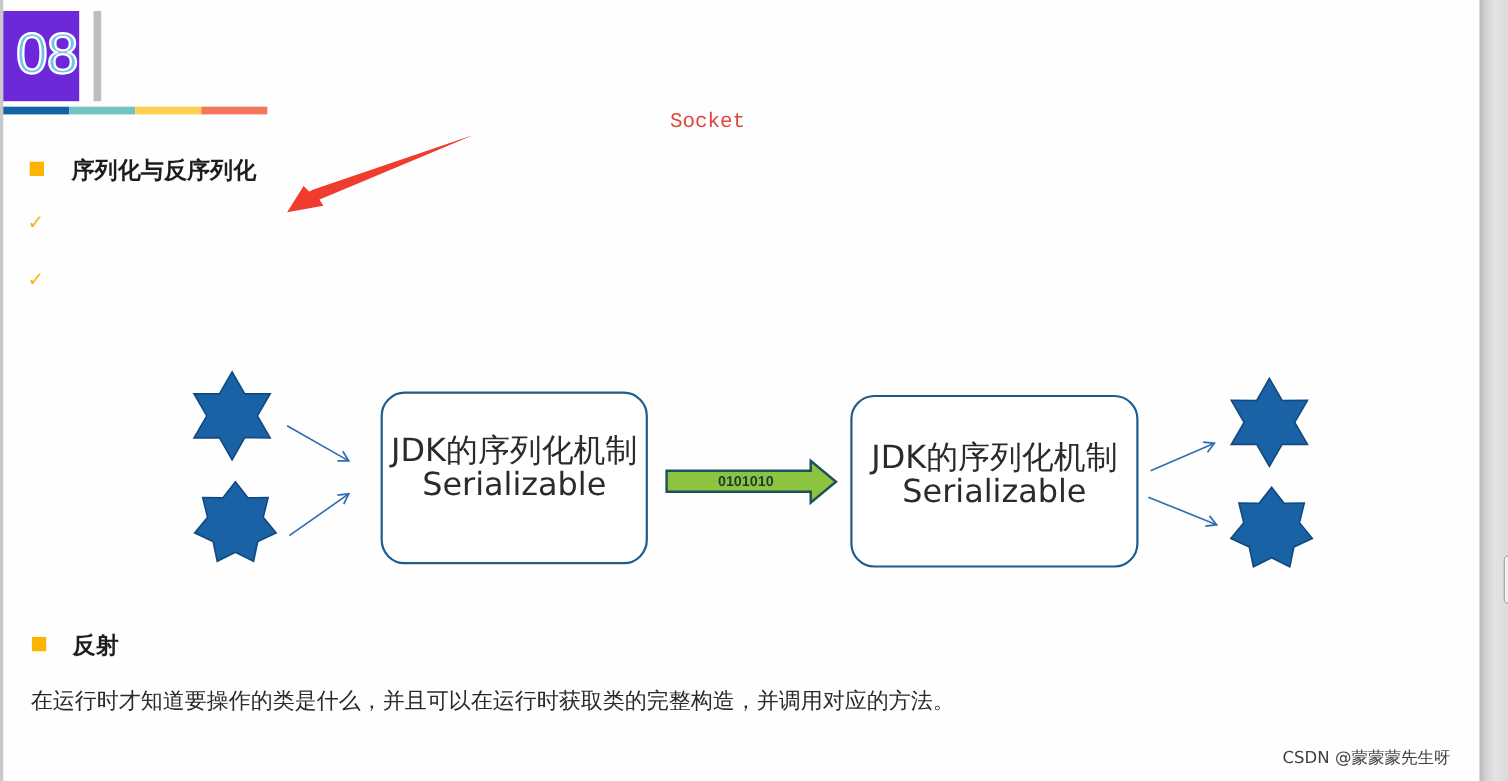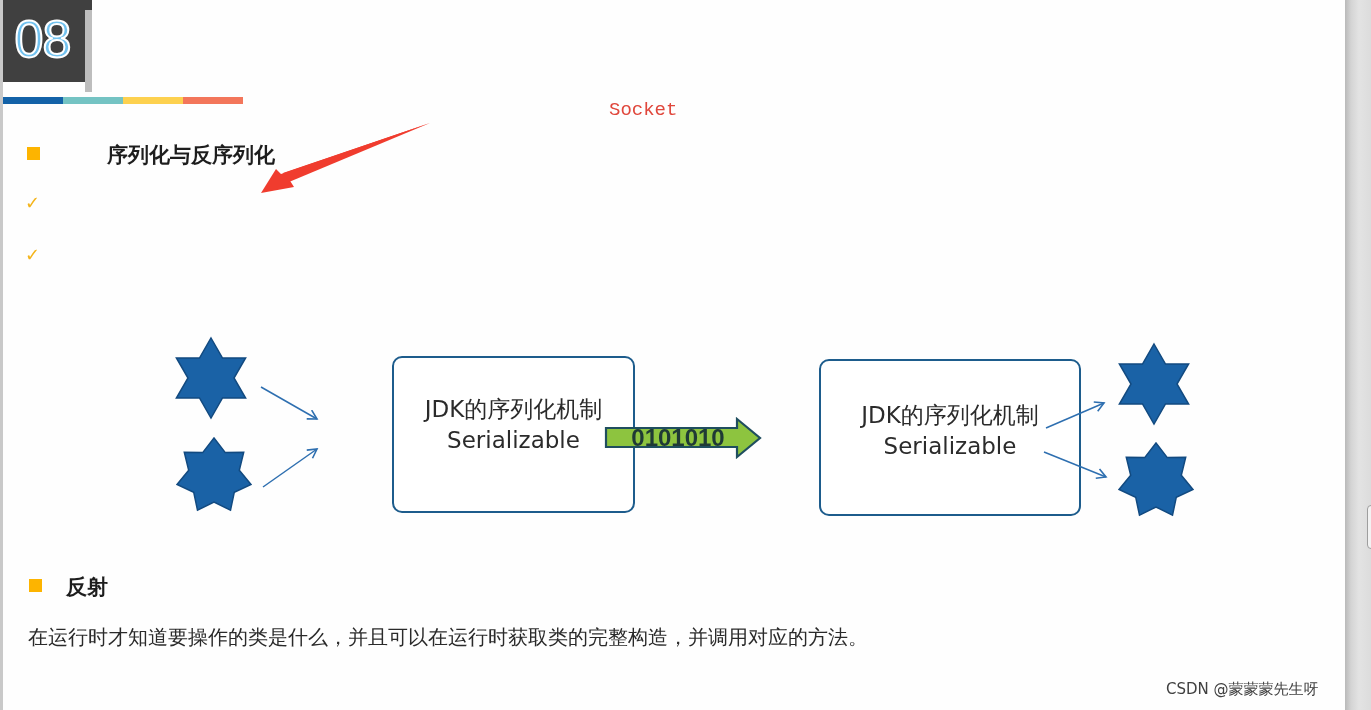--- a/index.html
+++ b/index.html
@@ -20,23 +20,23 @@
       overflow: hidden;
     }
     .left-border {
       position: absolute;
       left: 0; top: 0;
       width: 3px; height: 710px;
       background: #c9c9c9;
     }
     .num-box {
       position: absolute;
-      left: 3px; top: 0;
-      width: 89px; height: 82px;
-      background: #404040;
+      left: 3px; top: 10px;
+      width: 69px; height: 82px;
+      background: #6d28d9;
     }
     .num-text {
       position: absolute;
       left: 0; top: 0;
       width: 79px; height: 82px;
       line-height: 78px;
       text-align: center;
       font-family: "Liberation Sans", sans-serif;
       font-size: 52px;
       color: #72c2ef;
@@ -101,48 +101,47 @@
     }
     .red-text {
       position: absolute;
       font-size: 21px;
       color: #d8281c;
       white-space: nowrap;
     }
     .box {
       position: absolute;
       border: 2.5px solid #1d5c8c;
-      border-radius: 10px;
+      border-radius: 22px;
       background: #ffffff;
       box-sizing: border-box;
       display: flex;
       flex-direction: column;
       align-items: center;
       justify-content: center;
       text-align: center;
       color: #2b2b2b;
-      font-size: 23px;
+      font-size: 29px;
       line-height: 31px;
-      margin-left: 46px;
     }
     .box-inner { margin-top: -20px; }
     .diagram-svg {
       position: absolute;
       left: 0; top: 0;
       width: 1345px; height: 710px;
       pointer-events: none;
     }
     .bin-label {
       position: absolute;
       left: 608px; top: 427px;
       width: 140px;
       text-align: center;
       font-family: "Liberation Sans", sans-serif;
       font-weight: bold;
-      font-size: 24px;
+      font-size: 13px;
       color: #1f3a35;
       line-height: 22px;
     }
     .watermark {
       position: absolute;
       left: 1166px; top: 680px;
       font-size: 15px;
       color: #404040;
       white-space: nowrap;
     }
@@ -175,21 +174,21 @@
   <div class="color-strip">
     <span class="cs" style="background: rgb(19, 98, 168);"></span>
     <span class="cs" style="background: rgb(116, 195, 195);"></span>
     <span class="cs" style="background: rgb(253, 209, 79);"></span>
     <span class="cs" style="background: rgb(243, 118, 91);"></span>
   </div>
 
   <div class="socket-label">Socket</div>
 
   <div class="bullet-square" style="left:27px; top:147px;"></div>
-  <div class="heading" style="left:65px; top:141px;margin-left:42px;">序列化与反序列化</div>
+  <div class="heading" style="left:65px; top:141px;">序列化与反序列化</div>
 
   <div class="check" style="left:25px; top:192px;">✓</div>
 
   <div class="check" style="left:25px; top:244px;">✓</div>
 
   <div class="box" style="left:346px; top:356px; width:243px; height:157px;">
     <div class="box-inner">
       <div>JDK的序列化机制</div>
       <div>Serializable</div>
     </div>

